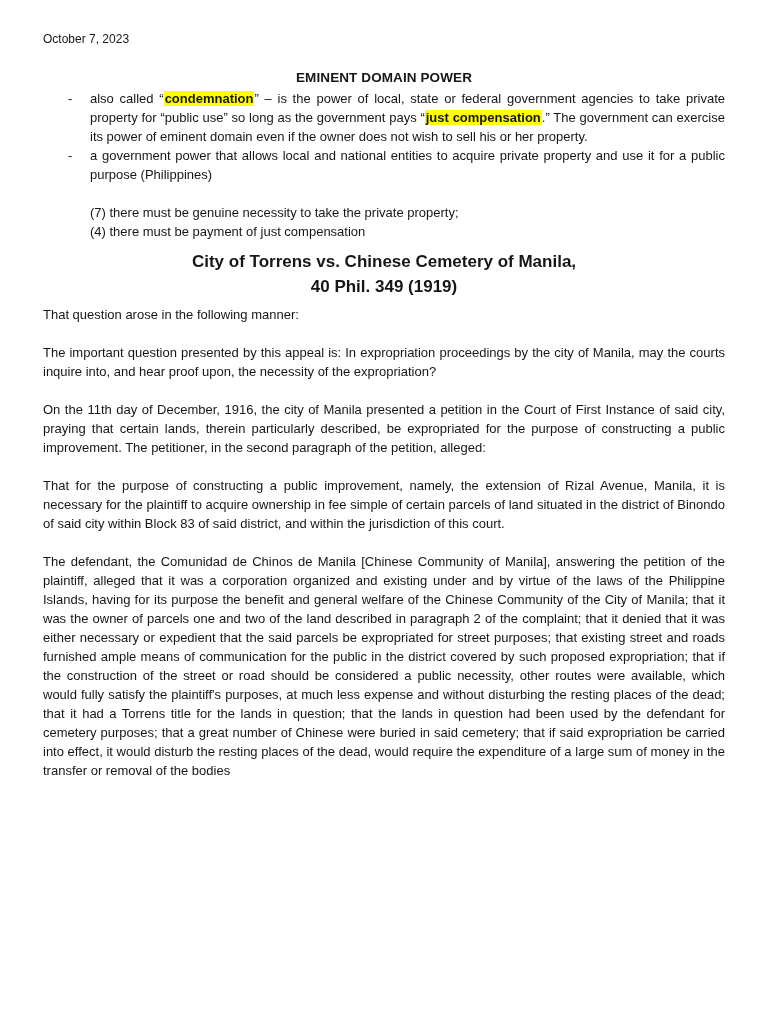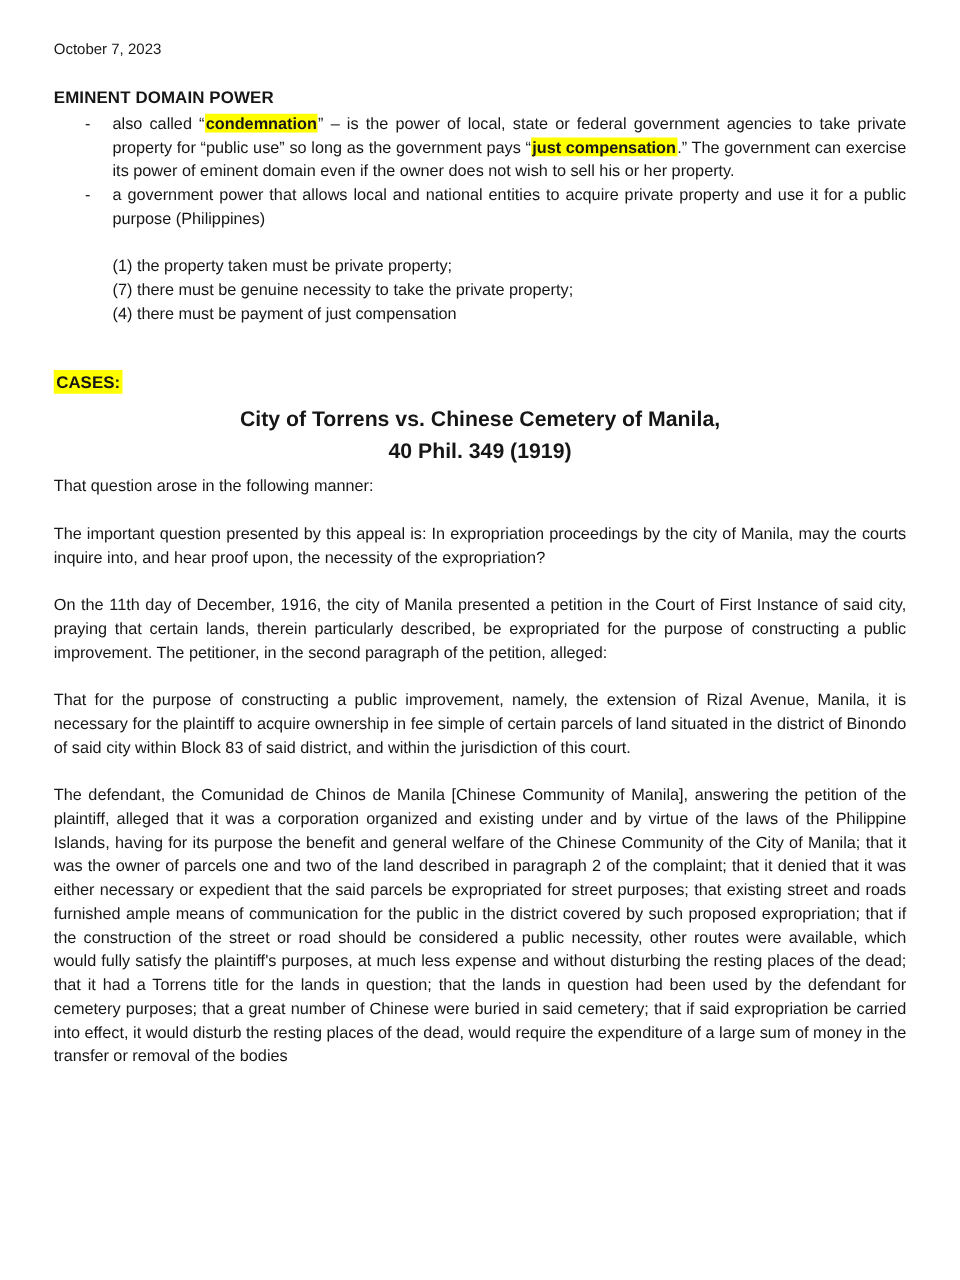--- a/index.html
+++ b/index.html
@@ -21,20 +21,21 @@
   .doc-date {
     font-size: 12px;
     line-height: 18px;
   }
   .section-heading {
     margin-top: 20px;
     font-size: 13.5px;
     font-weight: 700;
     line-height: 19px;
     letter-spacing: 0.1px;
+    text-align: center;
   }
   .bullet-list { margin-top: 2px; }
   .bullet {
     display: flex;
     margin-left: 25px;
   }
   .bullet .dash {
     width: 22px;
     flex-shrink: 0;
     font-size: 13px;
@@ -103,28 +104,24 @@
     </div>
 
     <div class="bullet">
       <span class="dash">-</span>
       <div class="btext"><span>a government power that allows local and national entities to acquire private property and use it for a public purpose (Philippines)</span></div>
     </div>
 
   </div>
 
   <div class="elements-block">
-    <div class="element-item">(1) the property taken must be private property;</div>
     <div class="element-item">(7) there must be genuine necessity to take the private property;</div>
     <div class="element-item">(4) there must be payment of just compensation</div>
   </div>
 
-  <div class="cases-label-wrap">
-    <span class="cases-label">CASES:</span>
-  </div>
 
   <div class="case-title-block">
     <div class="case-title-line">City of Torrens vs. Chinese Cemetery of Manila,</div>
     <div class="case-title-line">40 Phil. 349 (1919)</div>
   </div>
 
   <div class="body-copy">
     <p class="para">That question arose in the following manner:</p>
     <p class="para">The important question presented by this appeal is: In expropriation proceedings by the city of Manila, may the courts inquire into, and hear proof upon, the necessity of the expropriation?</p>
     <p class="para">On the 11th day of December, 1916, the city of Manila presented a petition in the Court of First Instance of said city, praying that certain lands, therein particularly described, be expropriated for the purpose of constructing a public improvement. The petitioner, in the second paragraph of the petition, alleged:</p>

